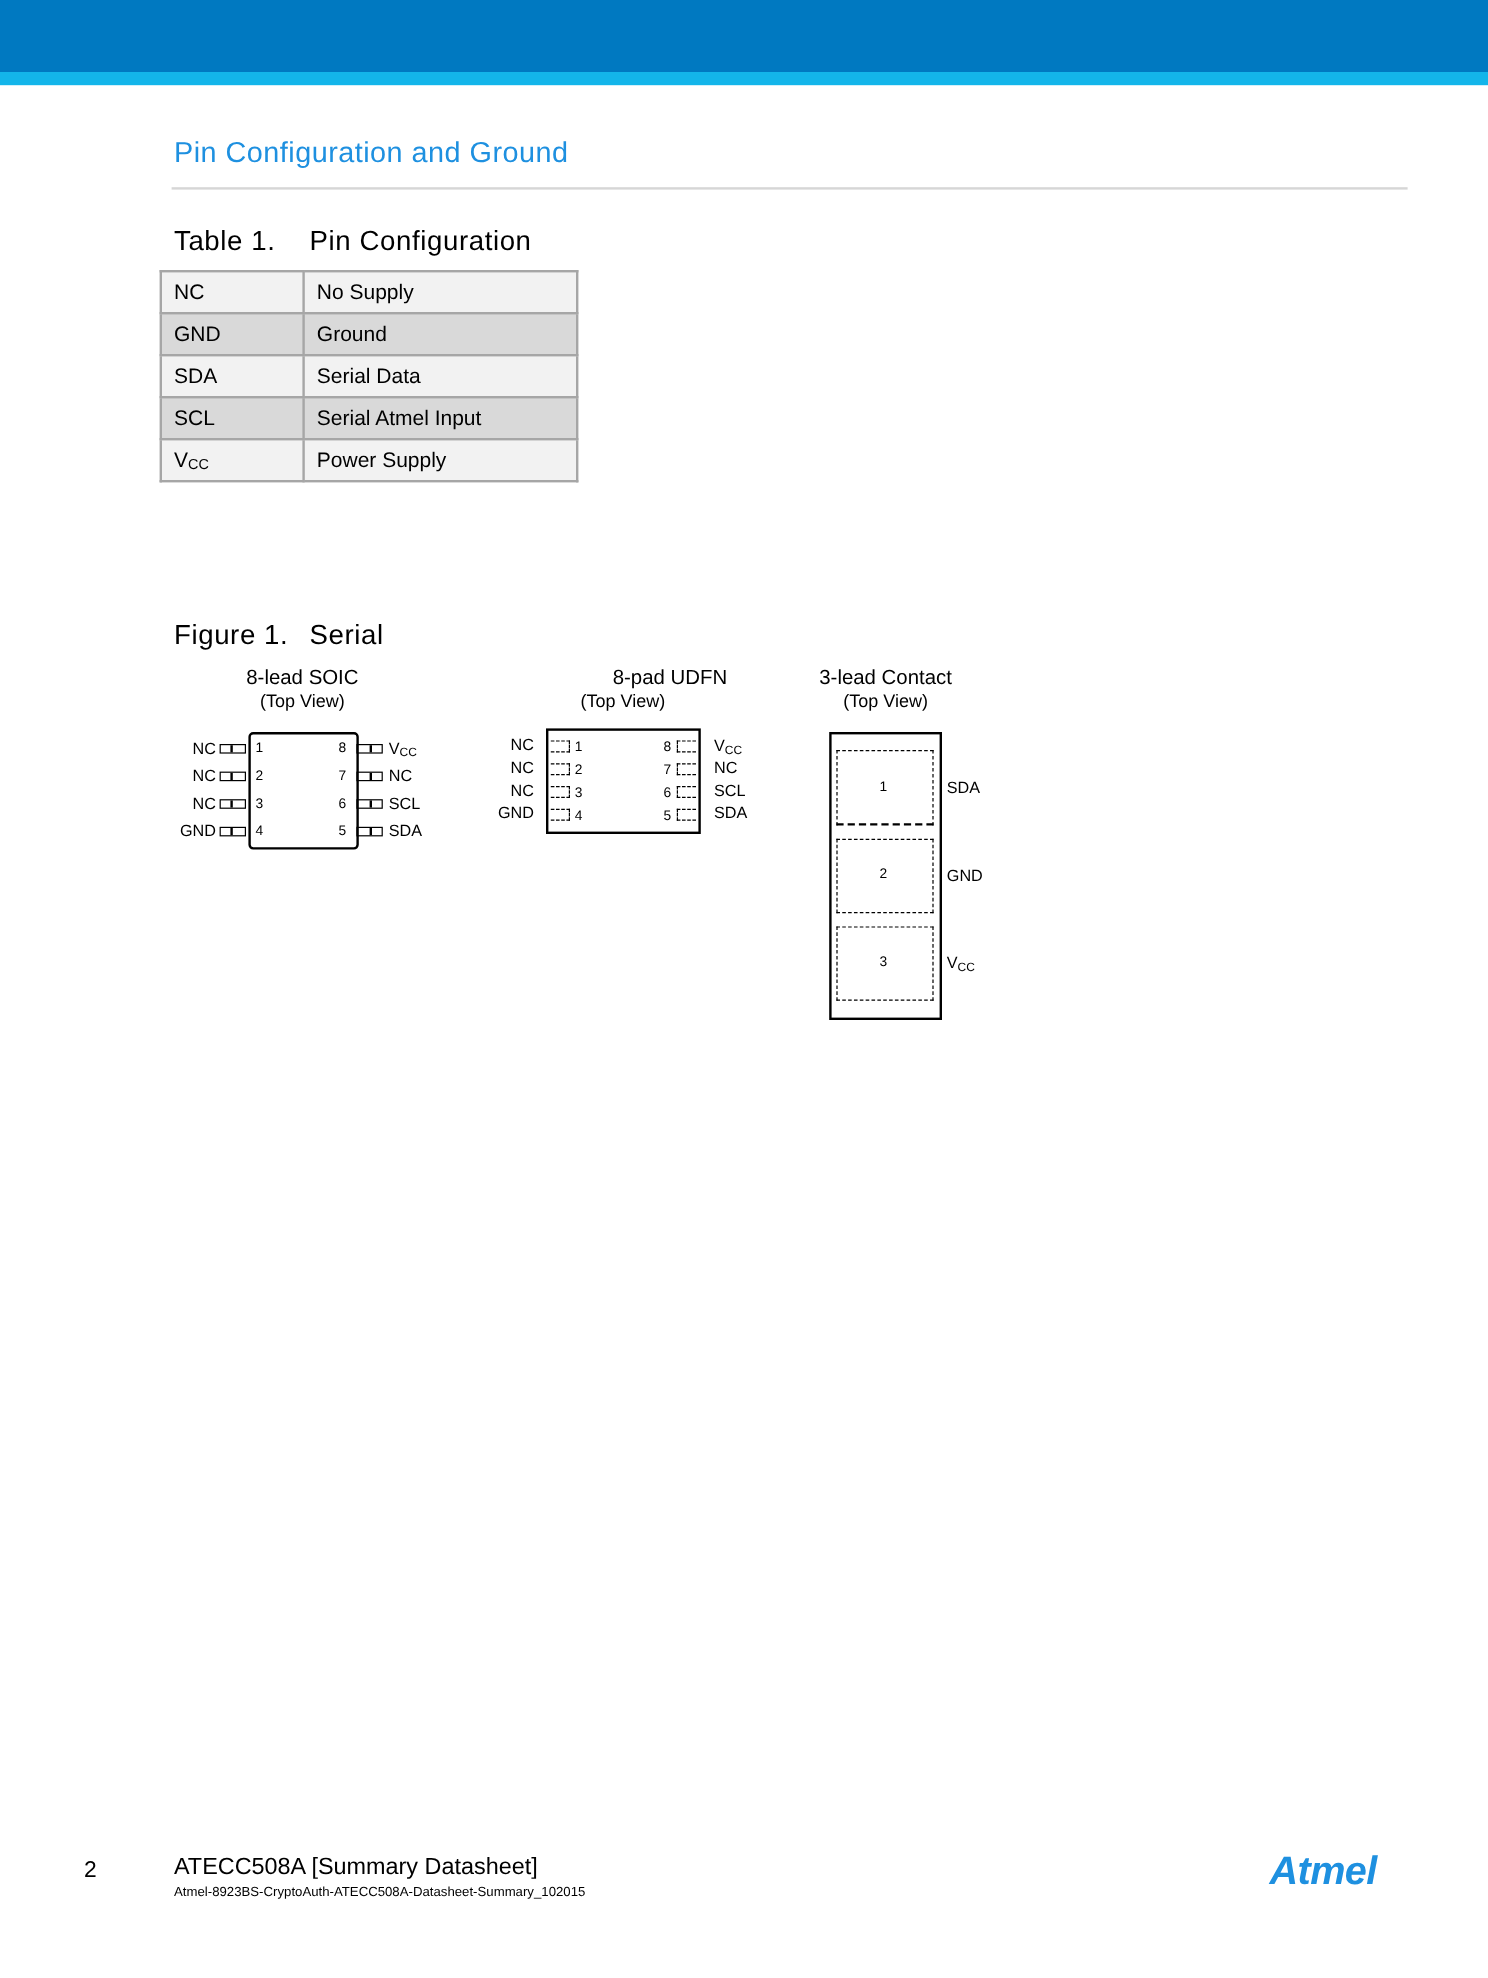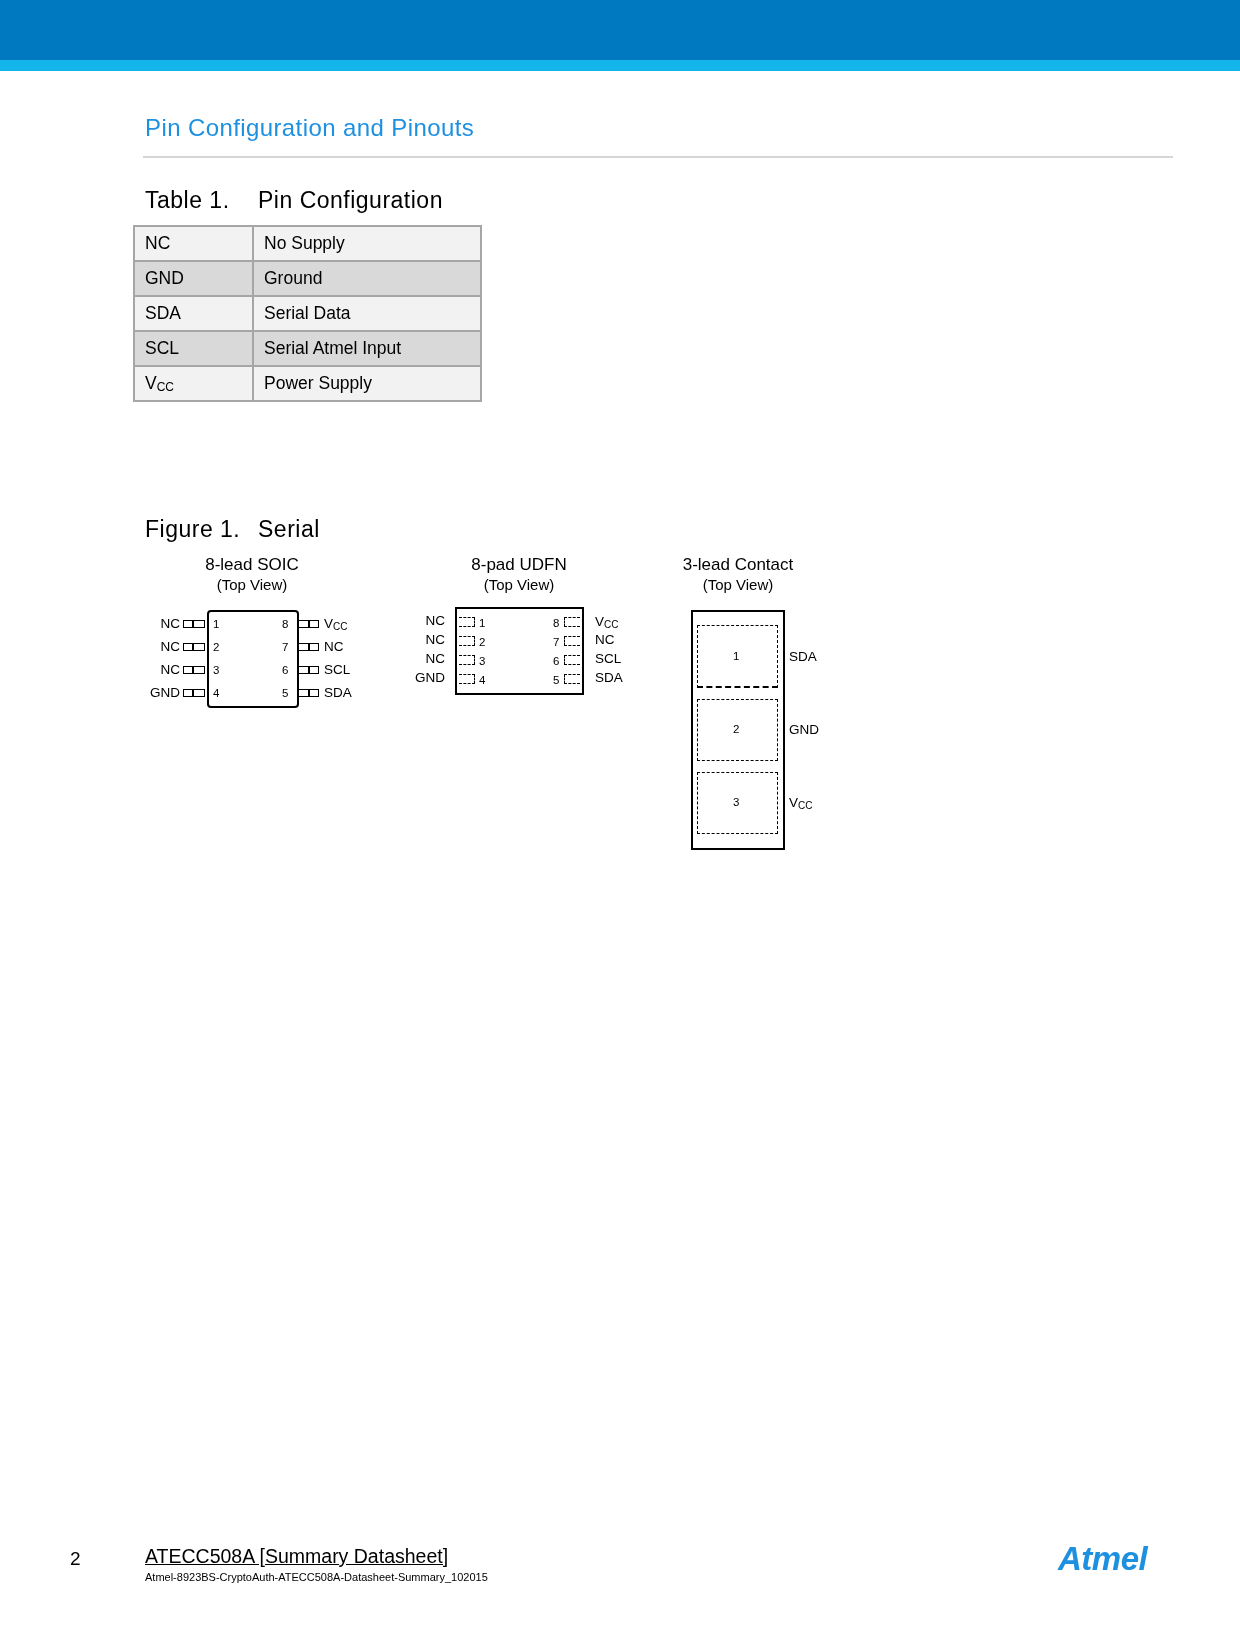--- a/index.html
+++ b/index.html
@@ -21,31 +21,31 @@
   .pkg-title{position:absolute;font-size:17px;text-align:center;white-space:nowrap;}
   .pkg-sub{position:absolute;font-size:15px;text-align:center;white-space:nowrap;}
   .box{position:absolute;border:2px solid #000;background:#fff;}
   .lbl{position:absolute;font-size:13.5px;white-space:nowrap;line-height:16px;}
   .num{position:absolute;font-size:11.5px;line-height:16px;}
   .lead{position:absolute;width:22px;height:8px;border:1.5px solid #000;box-sizing:border-box;}
   .lead::after{content:"";position:absolute;left:8px;top:0;width:1.5px;height:100%;background:#000;}
   .pad{position:absolute;width:16px;height:10px;border:1.2px dashed #000;box-sizing:border-box;}
   .cpad{position:absolute;border:1.3px dashed #000;box-sizing:border-box;}
   .footer-num{position:absolute;left:70px;top:1548px;font-size:19px;}
-  .footer-title{position:absolute;left:145px;top:1545px;font-size:19.5px;text-decoration:underline;}
+  .footer-title{position:absolute;left:145px;top:1545px;font-size:19.5px;}
   .footer-doc{position:absolute;left:145px;top:1571px;font-size:11px;}
   .logo{position:absolute;left:1058px;top:1540px;font-size:33px;font-style:italic;font-weight:bold;color:#1e90e0;letter-spacing:-0.5px;}
 </style>
 </head>
 <body>
 
 <div class="band-dark"></div>
 <div class="band-light"></div>
 
-<div class="heading">Pin Configuration and Pinouts</div>
+<div class="heading">Pin Configuration and Ground</div>
 <div class="rule"></div>
 
 <div class="caption" style="top:187px;">
   <span>Table 1.</span>
   <span class="cap-title">Pin Configuration</span>
 </div>
 
 <table class="pins">
   <tbody>
   <tr class="odd">
@@ -102,21 +102,21 @@
   <div class="num" style="left:282px;top:639px;">7</div>
   <div class="num" style="left:282px;top:662px;">6</div>
   <div class="num" style="left:282px;top:685px;">5</div>
   <div class="lbl" style="left:324px;top:616px;"><span>V</span><sub class="s" style="font-size:10px;">CC</sub></div>
   <div class="lbl" style="left:324px;top:639px;">NC</div>
   <div class="lbl" style="left:324px;top:662px;">SCL</div>
   <div class="lbl" style="left:324px;top:685px;">SDA</div>
 </div>
 
 <div>
-  <div class="pkg-title" style="left:459px;top:555px;width:120px;">8-pad UDFN</div>
+  <div class="pkg-title" style="left:486px;top:555px;width:120px;text-align:right;">8-pad UDFN</div>
   <div class="pkg-sub" style="left:459px;top:576px;width:120px;">(Top View)</div>
   <div class="box" style="left:455px;top:607px;width:125px;height:84px;"></div>
 
   <div class="pad" style="left:459px;top:617px;border-left:none;"></div>
   <div class="pad" style="left:459px;top:636px;border-left:none;"></div>
   <div class="pad" style="left:459px;top:655px;border-left:none;"></div>
   <div class="pad" style="left:459px;top:674px;border-left:none;"></div>
   <div class="pad" style="left:564px;top:617px;border-right:none;"></div>
   <div class="pad" style="left:564px;top:636px;border-right:none;"></div>
   <div class="pad" style="left:564px;top:655px;border-right:none;"></div>

